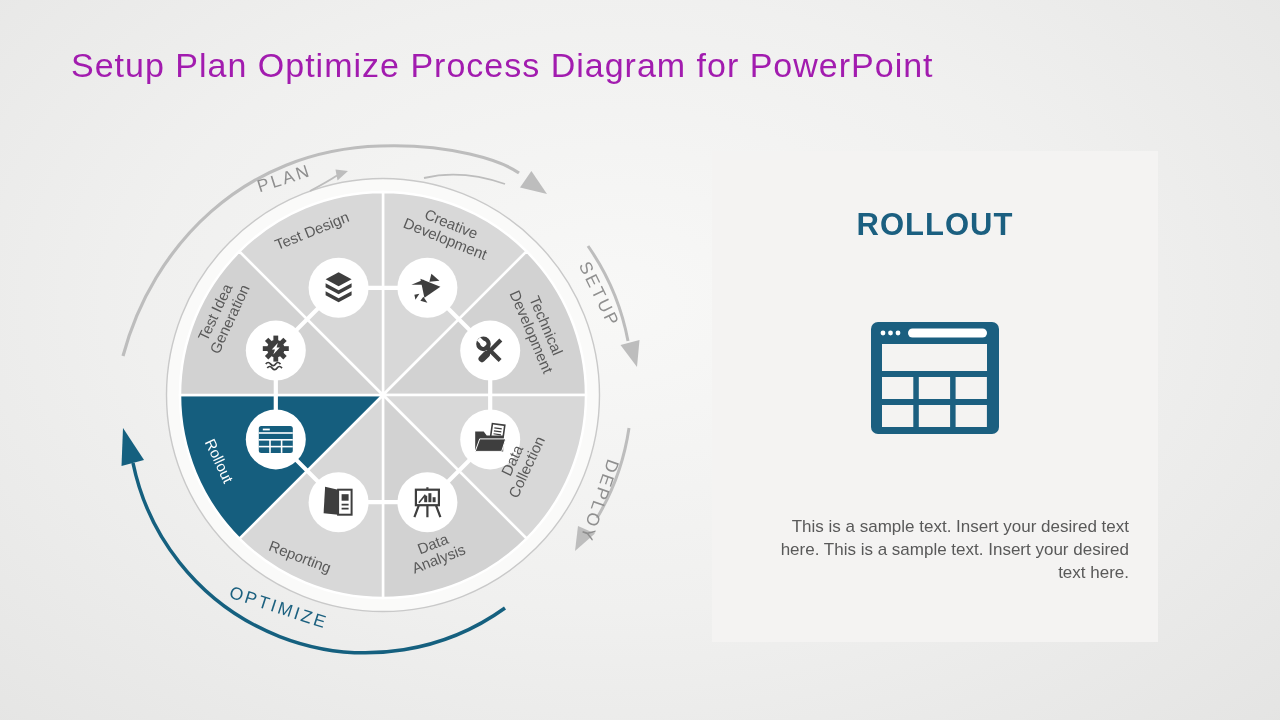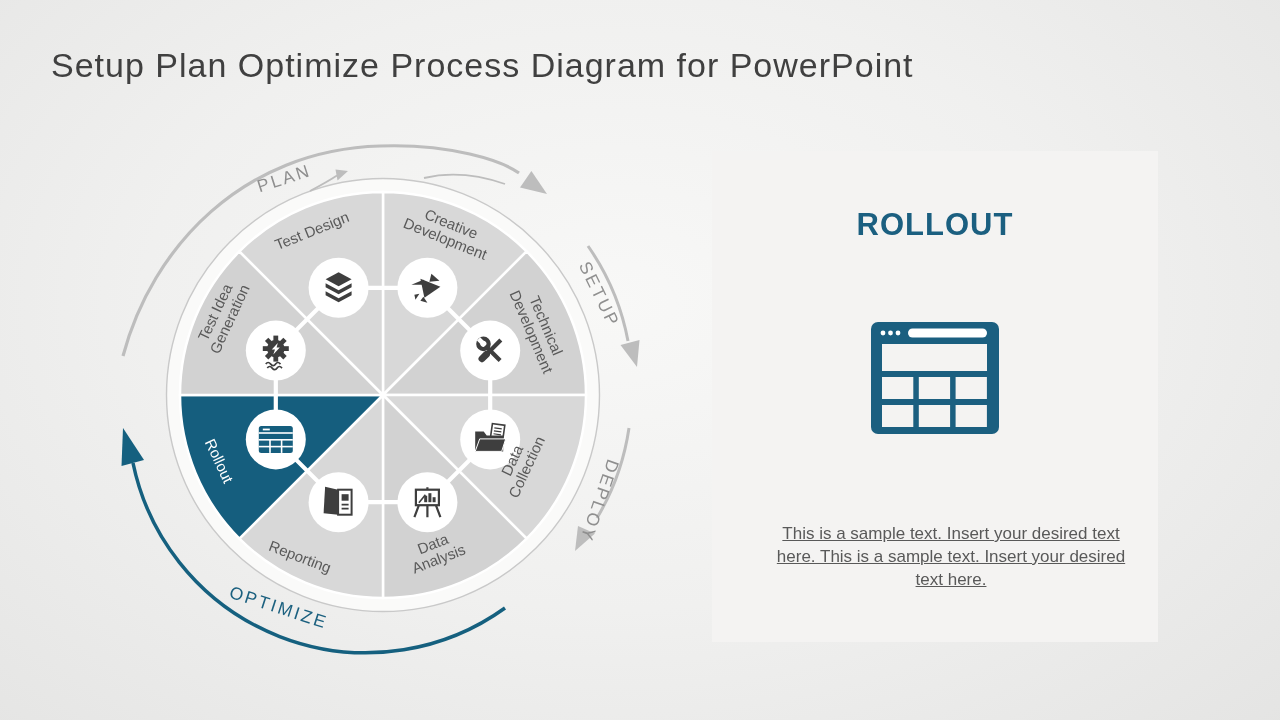--- a/index.html
+++ b/index.html
@@ -2,41 +2,41 @@
 <html><head>
 <meta charset="utf-8">
 <style>
   html,body{margin:0;padding:0;}
   body{
     width:1280px;height:720px;overflow:hidden;position:relative;
     font-family:"Liberation Sans",sans-serif;
     background:radial-gradient(ellipse 980px 640px at 48% 42%, #f8f8f7 0%, #f0f0ef 48%, #e3e3e2 100%);
   }
   .slide-title{
-    position:absolute;left:51px;top:46px;margin:0;
-    font-size:34px;font-weight:400;color:#404040;letter-spacing:1px;white-space:nowrap;
+    position:absolute;left:71px;top:46px;margin:0;
+    font-size:34px;font-weight:400;color:#a21caf;letter-spacing:1px;white-space:nowrap;
   }
   svg.diagram{position:absolute;left:0;top:0;}
   svg text{font-family:"Liberation Sans",sans-serif;}
   .wedge-label{font-size:15px;fill:#595959;}
   .wedge-label-hl{font-size:15px;fill:#ffffff;}
   .phase-label{font-size:17.5px;fill:#8f8f8f;letter-spacing:2.5px;font-weight:400;}
   .phase-label-accent{font-size:17.5px;fill:#1b607f;letter-spacing:2.5px;font-weight:400;}
   .panel{
     position:absolute;left:712px;top:151px;width:446px;height:491px;
     background:#f4f3f2;
   }
   .panel-title{
     position:absolute;left:0;top:56px;width:100%;margin:0;text-align:center;
     font-size:31px;font-weight:bold;color:#1b5f80;letter-spacing:1px;
   }
   .panel-icon{position:absolute;left:159px;top:171px;}
   .panel-body{
-    position:absolute;left:38px;top:355px;width:370px;margin:16px;text-align:center;
-    font-size:17px;line-height:23px;color:#595959;text-decoration:underline;
+    position:absolute;left:38px;top:355px;width:370px;margin:9px;text-align:right;
+    font-size:17px;line-height:23px;color:#595959;
   }
 </style>
 </head>
 <body>
 
 <h1 class="slide-title">Setup Plan Optimize Process Diagram for PowerPoint</h1>
 
 <svg class="diagram" width="1280" height="720" viewBox="0 0 1280 720">
 
   <circle cx="383" cy="395" r="216.5" fill="#fafaf9" stroke="#c9c9c9" stroke-width="1.4"></circle>

